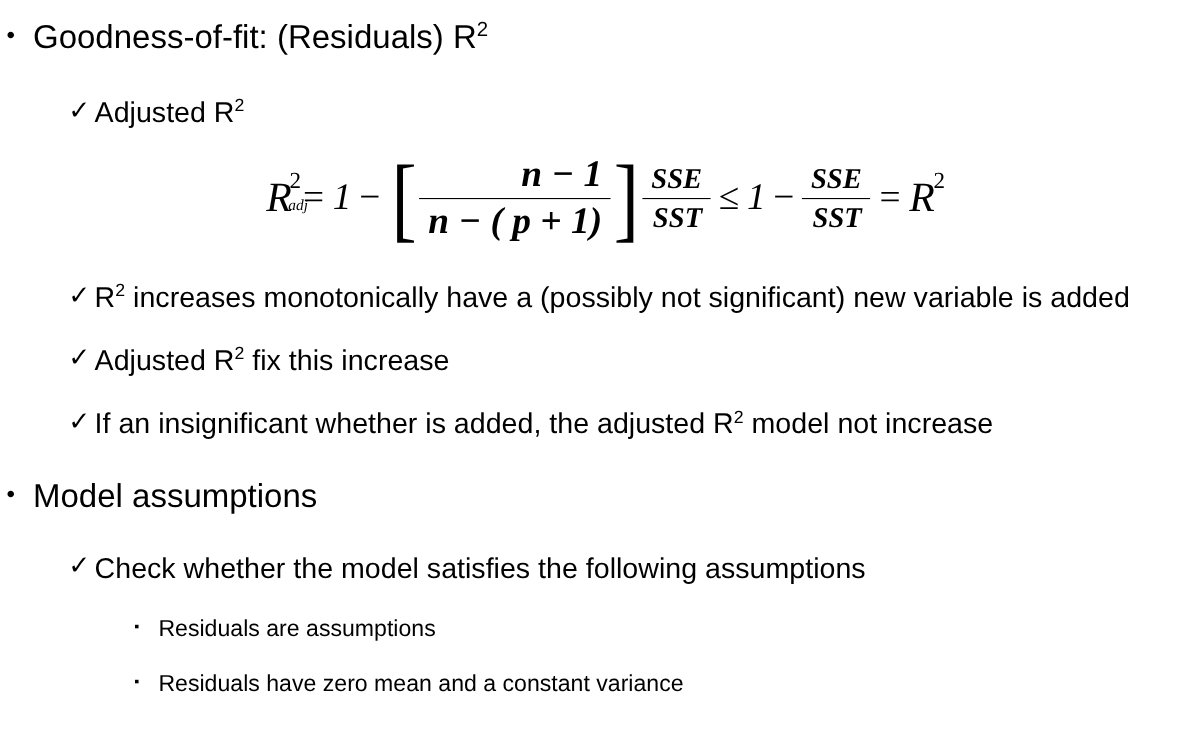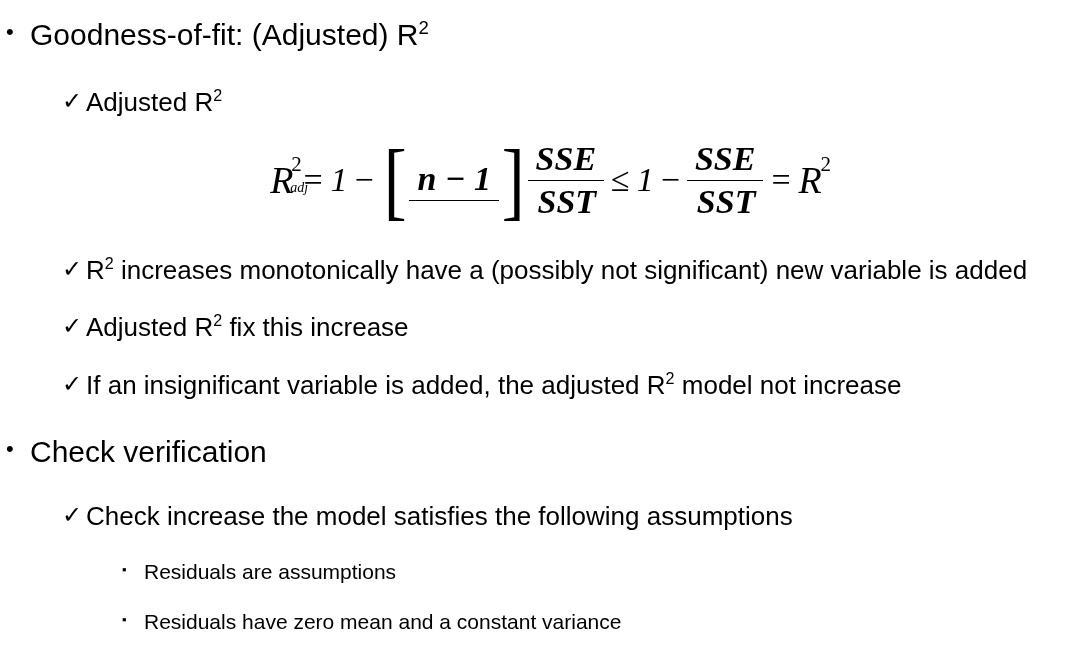--- a/index.html
+++ b/index.html
@@ -146,21 +146,21 @@
     font-style: italic;
     white-space: nowrap;
   }
   .frac .num { padding-bottom: 2px; }
   .frac .den { padding-top: 2px; }
   .frac .bar {
     width: 100%;
     height: 1.6px;
     background: #000;
   }
-  .frac.small { font-size: 34px; }
+  .frac.small { font-size: 26px; }
   .eqsign { margin: 0 8px; font-style: normal; }
   .r2plain {
     position: relative;
     display: inline-block;
     font-style: italic;
     font-size: 38px;
   }
   .r2plain .sup {
     position: absolute;
     top: -6px;
@@ -169,41 +169,42 @@
     font-style: normal;
   }
 </style>
 </head>
 <body>
 
 <div class="slide">
 
   <div class="lvl1 s-title">
     <span class="bullet">•</span>
-    <span class="txt"><span>Goodness-of-fit: (Adjusted) R</span><sup class="r2">2</sup></span>
+    <span class="txt"><span>Goodness-of-fit: (Residuals) R</span><sup class="r2">2</sup></span>
   </div>
 
   <div class="lvl2 s-adjr2">
     <span class="check">✓</span>
     <span class="txt"><span>Adjusted R</span><sup class="r2">2</sup></span>
   </div>
 
   <div class="equation s-eq">
     <span class="rsub">
       <span>R</span><span class="sup">2</span><span class="sub">adj</span>
     </span>
     <span class="op eqsign">=</span>
     <span class="eq-item ital">1</span>
     <span class="op">−</span>
     <span class="bracket">
         <span class="brk">[</span>
       </span>
     <span class="frac">
       <span class="num">n − 1</span>
       <span class="bar"></span>
+      <span class="den">n − ( p + 1)</span>
     </span>
     <span class="bracket">
         <span class="brk">]</span>
       </span>
     <span class="frac small">
       <span class="num">SSE</span>
       <span class="bar"></span>
       <span class="den">SST</span>
     </span>
     <span class="op">≤</span>
@@ -225,31 +226,31 @@
     <span class="txt"><span>R</span><sup class="r2">2</sup><span> increases monotonically have a (possibly not significant) new variable is added</span></span>
   </div>
 
   <div class="lvl2 s-b2">
     <span class="check">✓</span>
     <span class="txt"><span>Adjusted R</span><sup class="r2">2</sup><span> fix this increase</span></span>
   </div>
 
   <div class="lvl2 s-b3">
     <span class="check">✓</span>
-    <span class="txt"><span>If an insignificant variable is added, the adjusted R</span><sup class="r2">2</sup><span> model not increase</span></span>
+    <span class="txt"><span>If an insignificant whether is added, the adjusted R</span><sup class="r2">2</sup><span> model not increase</span></span>
   </div>
 
   <div class="lvl1 s-model">
     <span class="bullet">•</span>
-    <span class="txt">Check verification</span>
+    <span class="txt">Model assumptions</span>
   </div>
 
   <div class="lvl2 s-check">
     <span class="check">✓</span>
-    <span class="txt">Check increase the model satisfies the following assumptions</span>
+    <span class="txt">Check whether the model satisfies the following assumptions</span>
   </div>
 
   <div class="lvl3 s-res1">
     <span class="sq">▪</span>
     <span class="txt">Residuals are assumptions</span>
   </div>
 
   <div class="lvl3 s-res2">
     <span class="sq">▪</span>
     <span class="txt">Residuals have zero mean and a constant variance</span>

